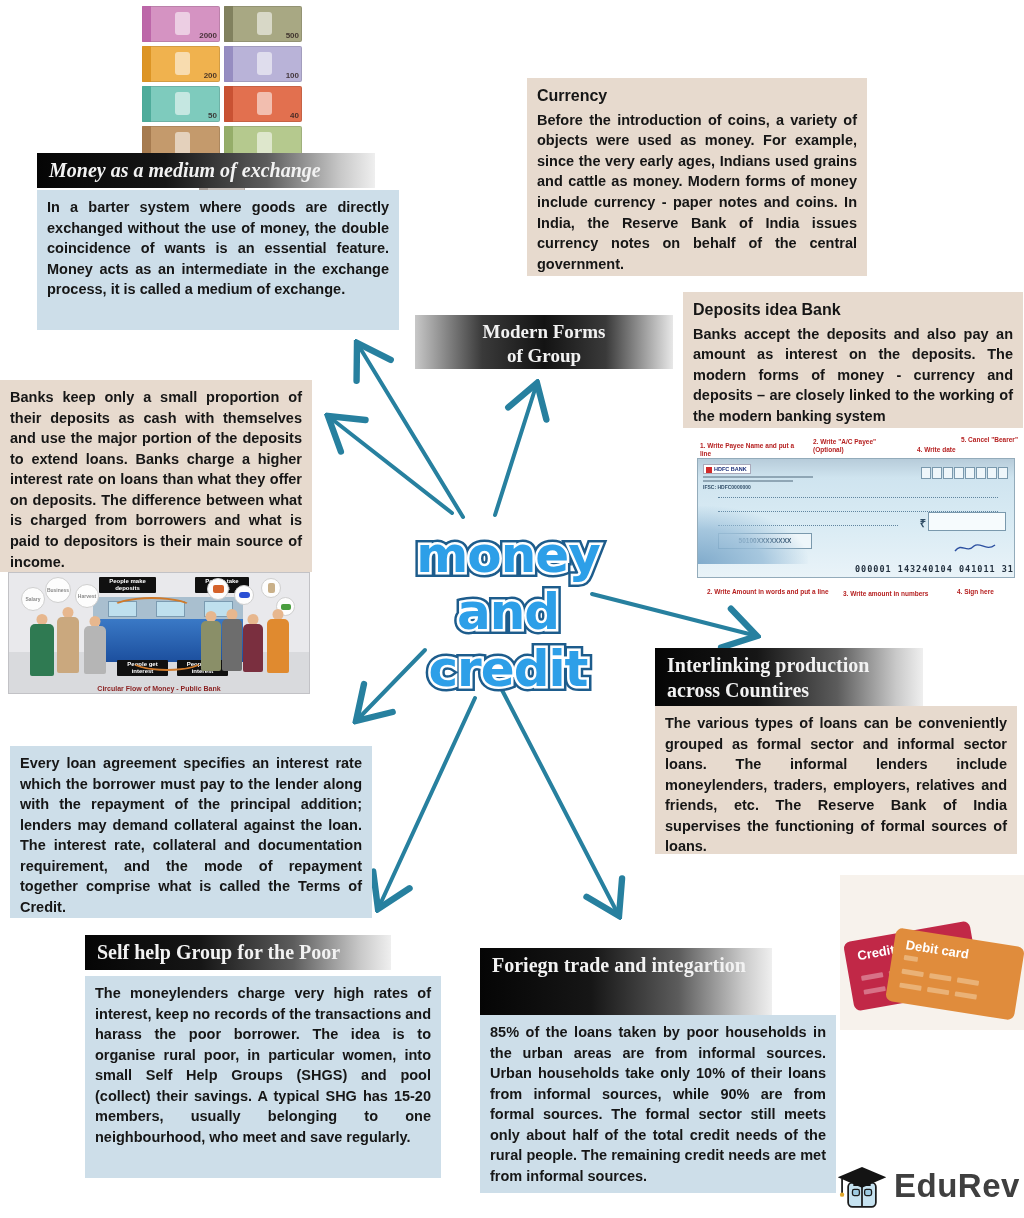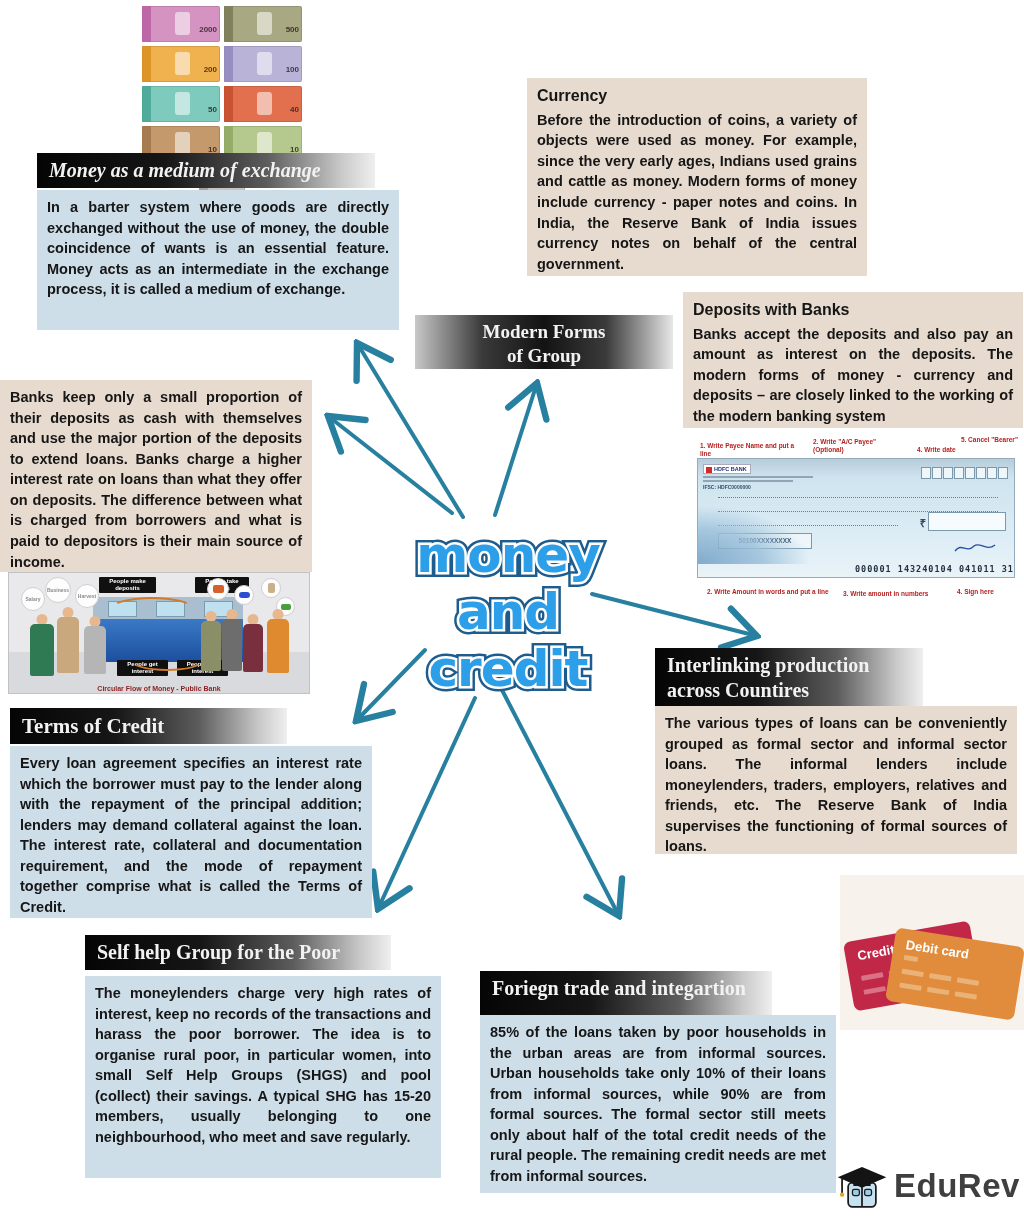--- a/index.html
+++ b/index.html
@@ -22,21 +22,21 @@
        fill:var(--title-blue,#2d9fe8);stroke:var(--title-outline,#1d5c8c);stroke-width:10px;paint-order:stroke;}
   .bub{font-family:"DejaVu Sans",sans-serif;font-weight:bold;font-size:50px;letter-spacing:-1px;
        fill:var(--title-blue,#2d9fe8);stroke:#ffffff;stroke-width:5px;paint-order:stroke;}
   
   #notes{position:absolute;left:138px;top:6px;width:168px;display:flex;flex-wrap:wrap;gap:4px;justify-content:center;}
   .note{position:relative;width:78px;height:36px;border-radius:2px;box-shadow:0 0 0 1px rgba(0,0,0,.12) inset;}
   .note.small{width:46px;height:26px;}
   .note .band{position:absolute;left:0;top:0;bottom:0;width:9px;opacity:.85;}
   .note .portrait{position:absolute;left:33px;top:6px;width:15px;height:23px;background:rgba(255,255,255,.55);border-radius:3px;}
   .note.small .portrait{left:18px;top:4px;width:10px;height:17px;}
-  .note .denom{position:absolute;right:3px;bottom:8px;font-size:8px;font-weight:bold;color:rgba(45,30,30,.85);}
+  .note .denom{position:absolute;right:3px;bottom:2px;font-size:8px;font-weight:bold;color:rgba(45,30,30,.85);}
   
   #bank{position:absolute;left:8px;top:572px;width:302px;height:122px;background:#e9e9ec;border:1px solid #c2c2c6;box-sizing:border-box;overflow:hidden;}
   #bank .floor{position:absolute;left:0;right:0;bottom:0;height:34%;background:#d9dadd;}
   #bank .wall{position:absolute;left:28%;width:50%;top:20%;height:18%;background:#a9bfcf;}
   #bank .counter{position:absolute;left:30%;width:48%;top:38%;height:36%;background:linear-gradient(#3a79c6,#1c4f9e);}
   #bank .screen{position:absolute;top:23%;width:9%;height:12%;background:#bfe0ee;border:1px solid #7b9bb1;}
   .chip{position:absolute;background:#101010;color:#ffffff;font-size:6px;font-weight:bold;line-height:1.2;
         padding:1px 3px;text-align:center;border-radius:1px;}
   #bank .caption{position:absolute;left:0;right:0;bottom:1px;text-align:center;font-size:7px;font-weight:bold;color:#8a1f1f;}
   .bubble{position:absolute;background:#fdfdfd;border:1px solid #cfcfcf;border-radius:50%;
@@ -155,21 +155,21 @@
 
   <div class="hdr layer" style="left:37px;top:153px;width:338px;font-style:italic;">Money as a medium of exchange</div>
   <div class="blk blk-blue layer" style="left:37px;top:190px;width:362px;height:140px;">In a barter system where goods are directly exchanged without the use of money, the double coincidence of wants is an essential feature. Money acts as an intermediate in the exchange process, it is called a  medium of exchange.</div>
 
   <div class="blk blk-tan layer" style="left:527px;top:78px;width:340px;height:198px;">
     <div class="in-title">Currency</div>
     <span>Before the introduction of coins, a variety of objects were used as money. For example, since the very early ages, Indians used grains and cattle as money. Modern forms of money include currency - paper notes and coins. In India, the Reserve Bank of India issues currency notes on behalf of the central government.</span>
   </div>
 
   <div class="blk blk-tan layer" style="left:683px;top:292px;width:340px;height:136px;">
-    <div class="in-title">Deposits with Banks</div>
+    <div class="in-title">Deposits idea Bank</div>
     <span>Banks accept the deposits and also pay an amount as interest on the deposits. The modern forms of money - currency and deposits – are closely linked to the working of the modern banking system</span>
   </div>
 
   <div class="hdr hdr-center layer" style="left:415px;top:315px;width:258px;height:54px;font-size:19px;">
     <div>Modern Forms</div>
     <div>of Group</div>
   </div>
 
   <div class="blk blk-tan layer" style="left:0;top:380px;width:312px;height:192px;">Banks keep only a small proportion of their deposits as cash with themselves and use the major portion of the deposits to extend loans. Banks charge a higher interest rate on loans than what they offer on deposits. The difference between what is charged from borrowers and what is paid to depositors is their main source of income.</div>
 
@@ -277,27 +277,26 @@
     <div class="ann" style="left:148px;top:152px;width:100px;">3. Write amount in numbers</div>
     <div class="ann" style="left:262px;top:150px;width:60px;">4. Sign here</div>
   </div>
 
   <div class="hdr layer" style="left:655px;top:648px;width:268px;height:72px;">
     <div>Interlinking production</div>
     <div>across Countires</div>
   </div>
   <div class="blk blk-tan layer" style="left:655px;top:706px;width:362px;height:148px;">The various types of loans can be conveniently grouped as formal sector and informal sector loans. The informal lenders include moneylenders, traders, employers, relatives and friends, etc. The Reserve Bank of India supervises the functioning of formal sources of loans.</div>
 
-  <div class="hdr layer" style="left:10px;top:708px;width:277px;font-size:21px;">Terms of Credit</div>
   <div class="blk blk-blue layer" style="left:10px;top:746px;width:362px;height:172px;">Every loan agreement specifies an interest rate which the borrower must pay to the lender along with the repayment of the principal addition; lenders may demand collateral against the loan. The interest rate, collateral and documentation requirement, and the mode of repayment together comprise what is called the Terms of Credit.</div>
 
   <div class="hdr layer" style="left:85px;top:935px;width:306px;">Self help Group for the Poor</div>
   <div class="blk blk-blue layer" style="left:85px;top:976px;width:356px;height:202px;">The moneylenders charge very high rates of interest, keep no records of the transactions and harass the poor borrower. The idea is to organise rural poor, in particular women, into small Self Help Groups (SHGS) and pool (collect) their savings. A typical SHG has 15-20 members, usually belonging to one neighbourhood, who meet and save regularly.</div>
 
-  <div class="hdr layer" style="left:480px;top:971px;width:292px;height:70px;">
+  <div class="hdr layer" style="left:480px;top:948px;width:292px;height:70px;">
     <div>Foriegn trade and integartion</div>
   </div>
   <div class="blk blk-blue layer" style="left:480px;top:1015px;width:356px;height:178px;">85% of the loans taken by poor households in the urban areas are from informal sources. Urban households take only 10% of their loans from informal sources, while 90% are from formal sources. The formal sector still meets only about half of the total credit needs of the rural people. The remaining credit needs are met from informal sources.</div>
 
   <div id="cards" class="layer">
     <div class="card" style="left:8px;top:56px;width:128px;height:70px;background:var(--credit-card,#c12847);transform:rotate(-10deg);">
       <span class="lbl">Credit card</span>
       <span class="row" style="top:36px;">
           <i style="background:#d77287;"></i>
           <i style="background:#d77287;"></i>

